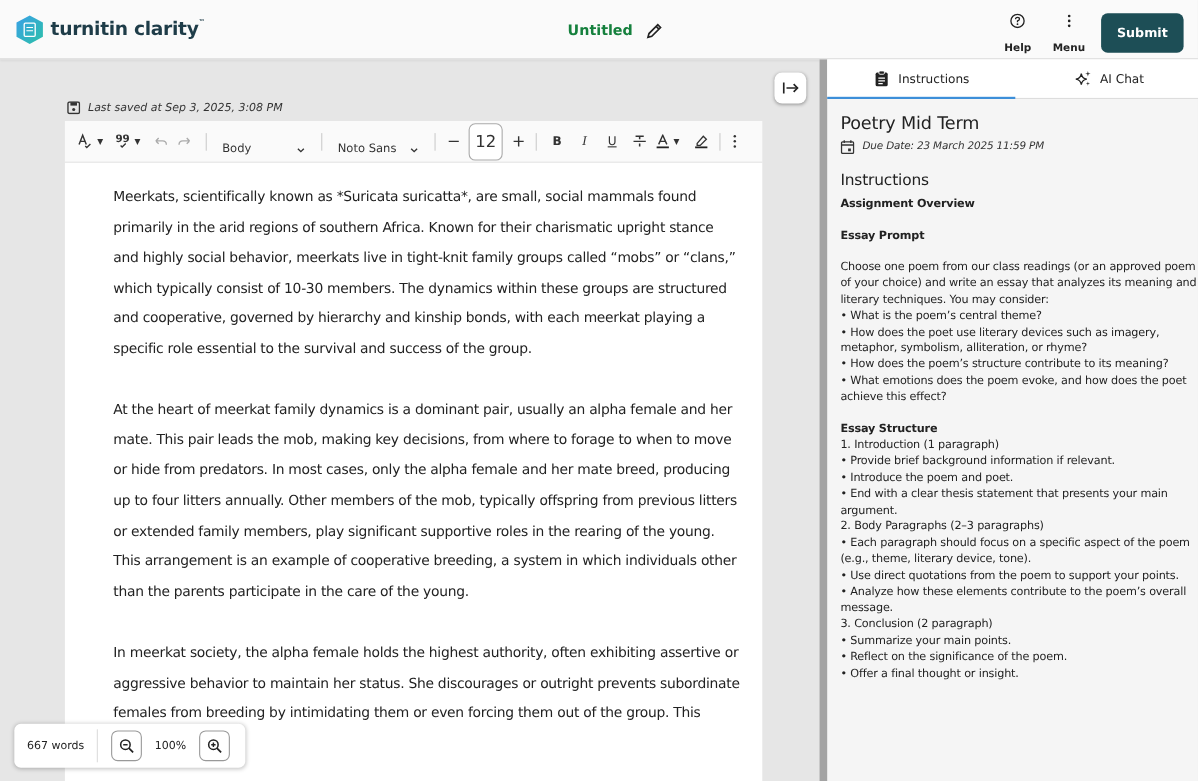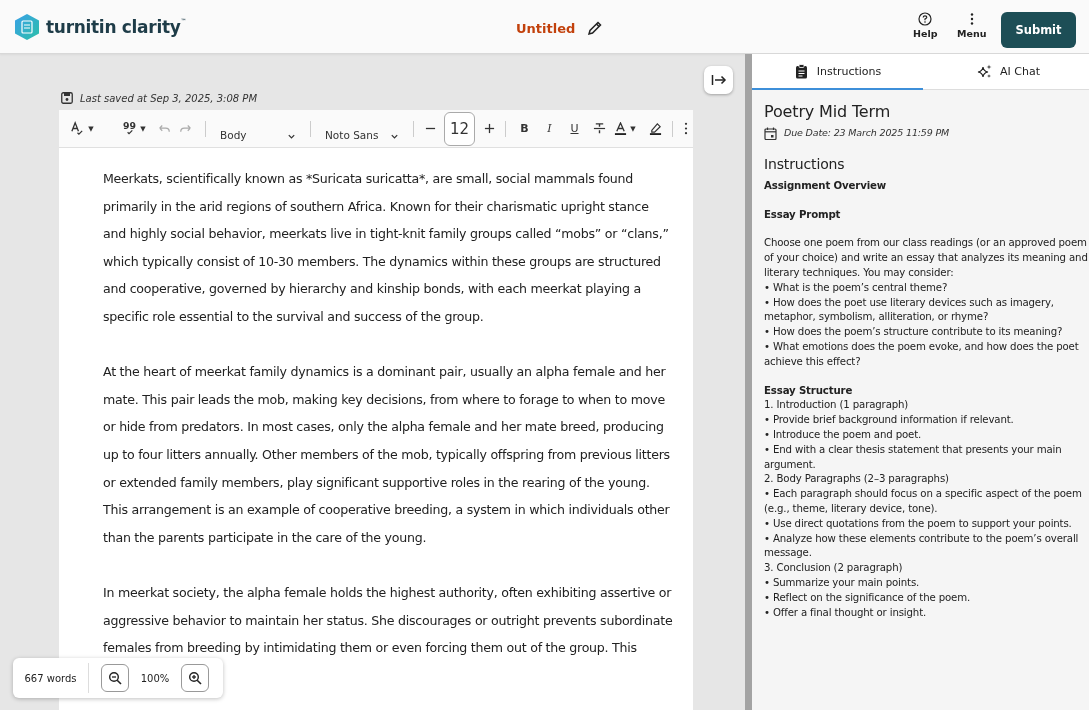--- a/index.html
+++ b/index.html
@@ -6,23 +6,23 @@
   html, body { width: 1089px; height: 710px; overflow: hidden; }
   body { font-family: "DejaVu Sans", "Liberation Sans", sans-serif; background: #e6e6e6; color: #222; position: relative; }
 
   
   .topbar { position: absolute; left: 0; top: 0; width: 1089px; height: 54px; background: #fafafa; border-bottom: 1px solid #d8d8d8; box-shadow: 0 1px 2px rgba(0,0,0,0.06); }
   .logo { position: absolute; left: 13px; top: 13px; display: flex; align-items: center; gap: 5px; }
   .logo-hex { width: 28px; height: 28px; }
   .logo-text { font-family: "DejaVu Sans", sans-serif; font-size: 17px; font-weight: 600; color: #1e3c48; letter-spacing: -0.3px; }
   .logo-tm { font-size: 6px; vertical-align: top; color: #1e3c48; }
   .doc-title { position: absolute; left: 516px; top: 20px; display: flex; align-items: center; gap: 12px; }
-  .doc-title-text { font-size: 13px; font-weight: 600; color: #c2410c; font-family: "DejaVu Sans", sans-serif; }
+  .doc-title-text { font-size: 13px; font-weight: 600; color: #15803d; font-family: "DejaVu Sans", sans-serif; }
   .pencil { width: 16px; height: 16px; }
-  .hdr-btn { position: absolute; top: 12px; display: flex; flex-direction: column; align-items: center; gap: 2px; font-size: 9.5px; font-weight: 700; color: #222; }
+  .hdr-btn { position: absolute; top: 12px; display: flex; flex-direction: column; align-items: center; gap: 12px; font-size: 9.5px; font-weight: 700; color: #222; }
   .hdr-btn svg { width: 14px; height: 14px; }
   .help { left: 913px; }
   .menu { left: 957px; }
   .submit { position: absolute; left: 1001px; top: 12px; width: 75px; height: 36px; background: #1d4e56; color: #fff; font-size: 11.5px; font-weight: 700; border-radius: 6px; display: flex; align-items: center; justify-content: center; }
 
   
   .saved { position: absolute; left: 61px; top: 92px; display: flex; align-items: center; gap: 7px; font-size: 10px; font-style: italic; color: #333; }
   .saved svg { width: 12px; height: 12px; }
   .toolbar { position: absolute; left: 59px; top: 110px; width: 634px; height: 38px; background: #fafafa; border-bottom: 1px solid #e0e0e0; display: flex; align-items: center; padding-left: 10px; font-size: 10.5px; color: #333; }
   .tb-item { display: flex; align-items: center; justify-content: center; height: 24px; }
@@ -118,21 +118,21 @@
 </div>
 
 <div class="toolbar">
   <div class="tb-item" style="width:26px;">
     <svg viewBox="0 0 16 16" width="15" height="15">
         <path d="M2 11 L5.5 2 L9 11 M3.3 8 L7.7 8" fill="none" stroke="#333" stroke-width="1.4"></path>
         <path d="M8 12.5 L9.5 14 L13 10.5" fill="none" stroke="#333" stroke-width="1.3"></path>
       </svg>
       <span class="tb-caret">▼</span>
   </div>
-  <div class="tb-item" style="width:26px;margin-left:26px;">
+  <div class="tb-item" style="width:26px;margin-left:8px;">
     <svg viewBox="0 0 16 16" width="15" height="15">
         <text x="1" y="9" font-size="10" font-weight="700" fill="#333" font-family="DejaVu Sans, sans-serif">99</text>
         <path d="M6 12 L7.5 13.5 L11 10" fill="none" stroke="#333" stroke-width="1.3"></path>
       </svg>
       <span class="tb-caret">▼</span>
   </div>
   <div class="tb-item" style="width:22px;margin-left:6px;">
     <svg viewBox="0 0 16 16" width="14" height="14">
         <path d="M3 7 L6 4 M3 7 L6 10 M3 7 L10 7 Q14 7 14 11" fill="none" stroke="#aaa" stroke-width="1.4"></path>
       </svg>

